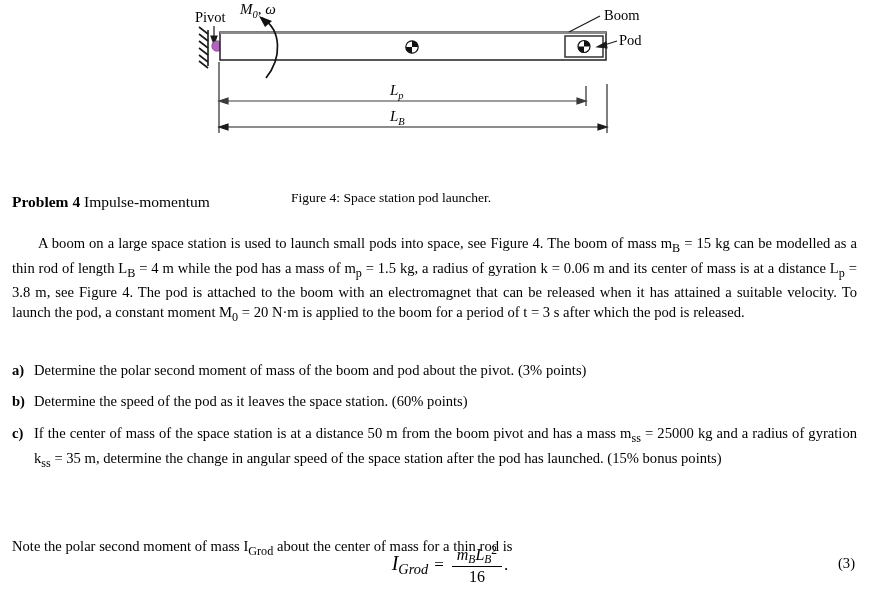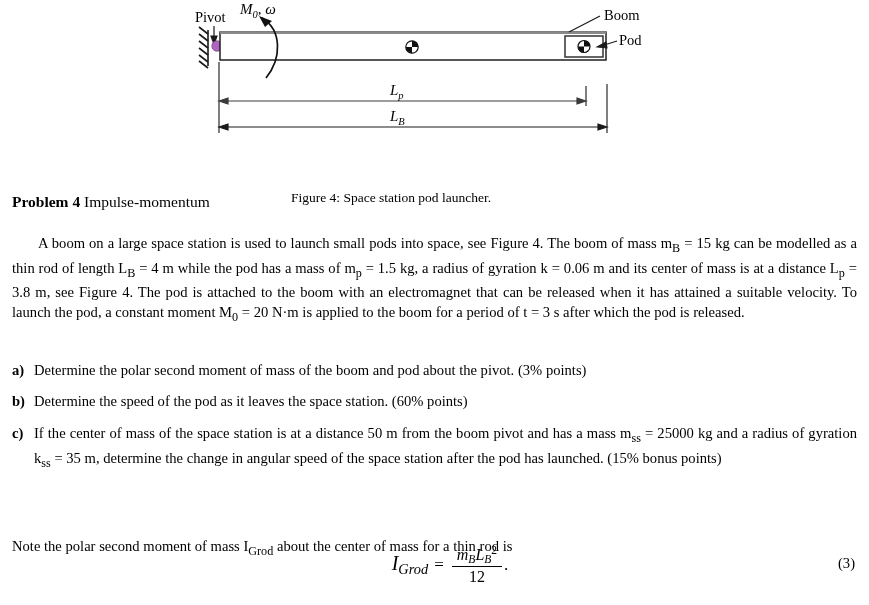--- a/index.html
+++ b/index.html
@@ -278,18 +278,18 @@
 </div>
 
 <div id="note-line">Note the polar second moment of mass I<sub>Grod</sub> about the center of mass for a thin rod is</div>
 
 <div id="equation-block">
   <div id="equation-center">
     <span class="eqlhs"><span>I</span><span class="msub">Grod</span></span>
     <span class="eqeq">=</span>
     <span class="frac">
       <span class="num"><span class="mi">m</span><span class="msub">B</span><span class="mi">L</span><span class="msub">B</span><span class="msubup">2</span></span>
-      <span class="den">12</span>
+      <span class="den">16</span>
     </span>
     <span class="eqdot">.</span>
   </div>
   <div id="eq-number">(3)</div>
 </div>
 
 </body></html>

